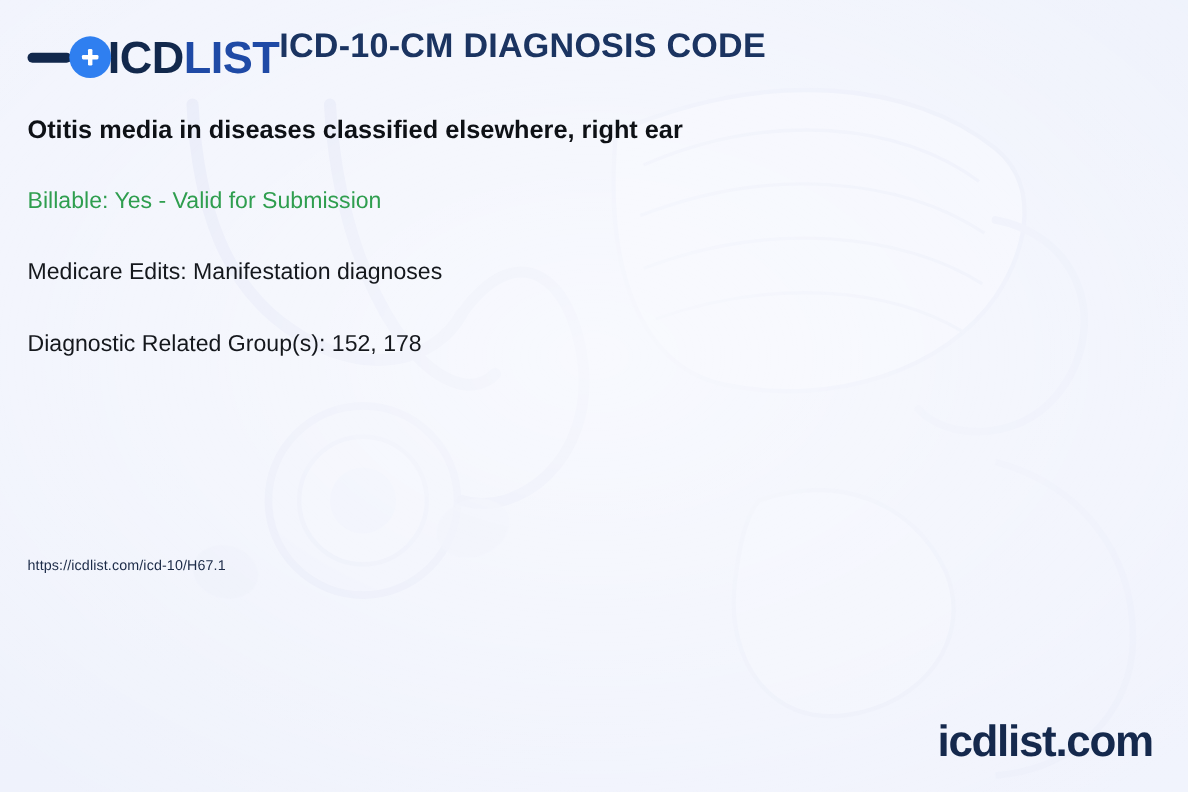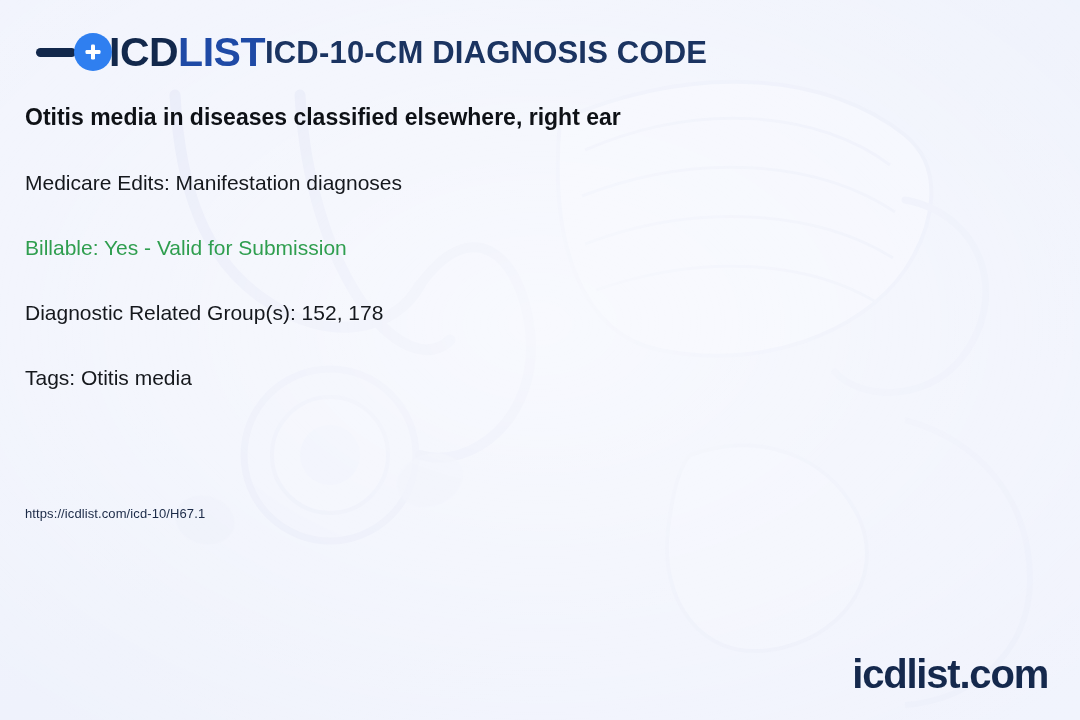--- a/index.html
+++ b/index.html
@@ -28,25 +28,25 @@
     inset: 0;
     pointer-events: none;
     z-index: 0;
   }
   .wm-svg { width: 100%; height: 100%; display: block; }
 
   
   .header {
     position: absolute;
     top: 26px;
-    left: 36px;
+    left: 25px;
     right: 25px;
     height: 52px;
     display: flex;
-    align-items: center;
+    align-items: flex-start;
     z-index: 3;
   }
   .logo {
     display: flex;
     align-items: center;
     height: 52px;
   }
   .logo-dash {
     width: 40px;
     height: 9px;
@@ -217,23 +217,22 @@
           <rect x="3.5" y="9" width="15" height="4" rx="1.2" fill="#ffffff"></rect>
         </svg>
       </span>
       <span class="logo-word"><span class="logo-icd">ICD</span><span class="logo-list">LIST</span></span>
     </div>
     <div class="header-title">ICD-10-CM DIAGNOSIS CODE</div>
   </div>
 
   <div class="content">
     <div class="code-desc">Otitis media in diseases classified elsewhere, right ear</div>
+    <div class="meta-line billable">Billable: Yes - Valid for Submission</div>
     <div class="meta-line">Medicare Edits: Manifestation diagnoses</div>
-    <div class="meta-line billable">Billable: Yes - Valid for Submission</div>
     <div class="meta-line">Diagnostic Related Group(s): 152, 178</div>
-    <div class="meta-line">Tags: Otitis media</div>
   </div>
 
   <div class="source-url">https://icdlist.com/icd-10/H67.1</div>
 
   <div class="brand-footer">icdlist.com</div>
 
 </div>
 
 </body></html>

